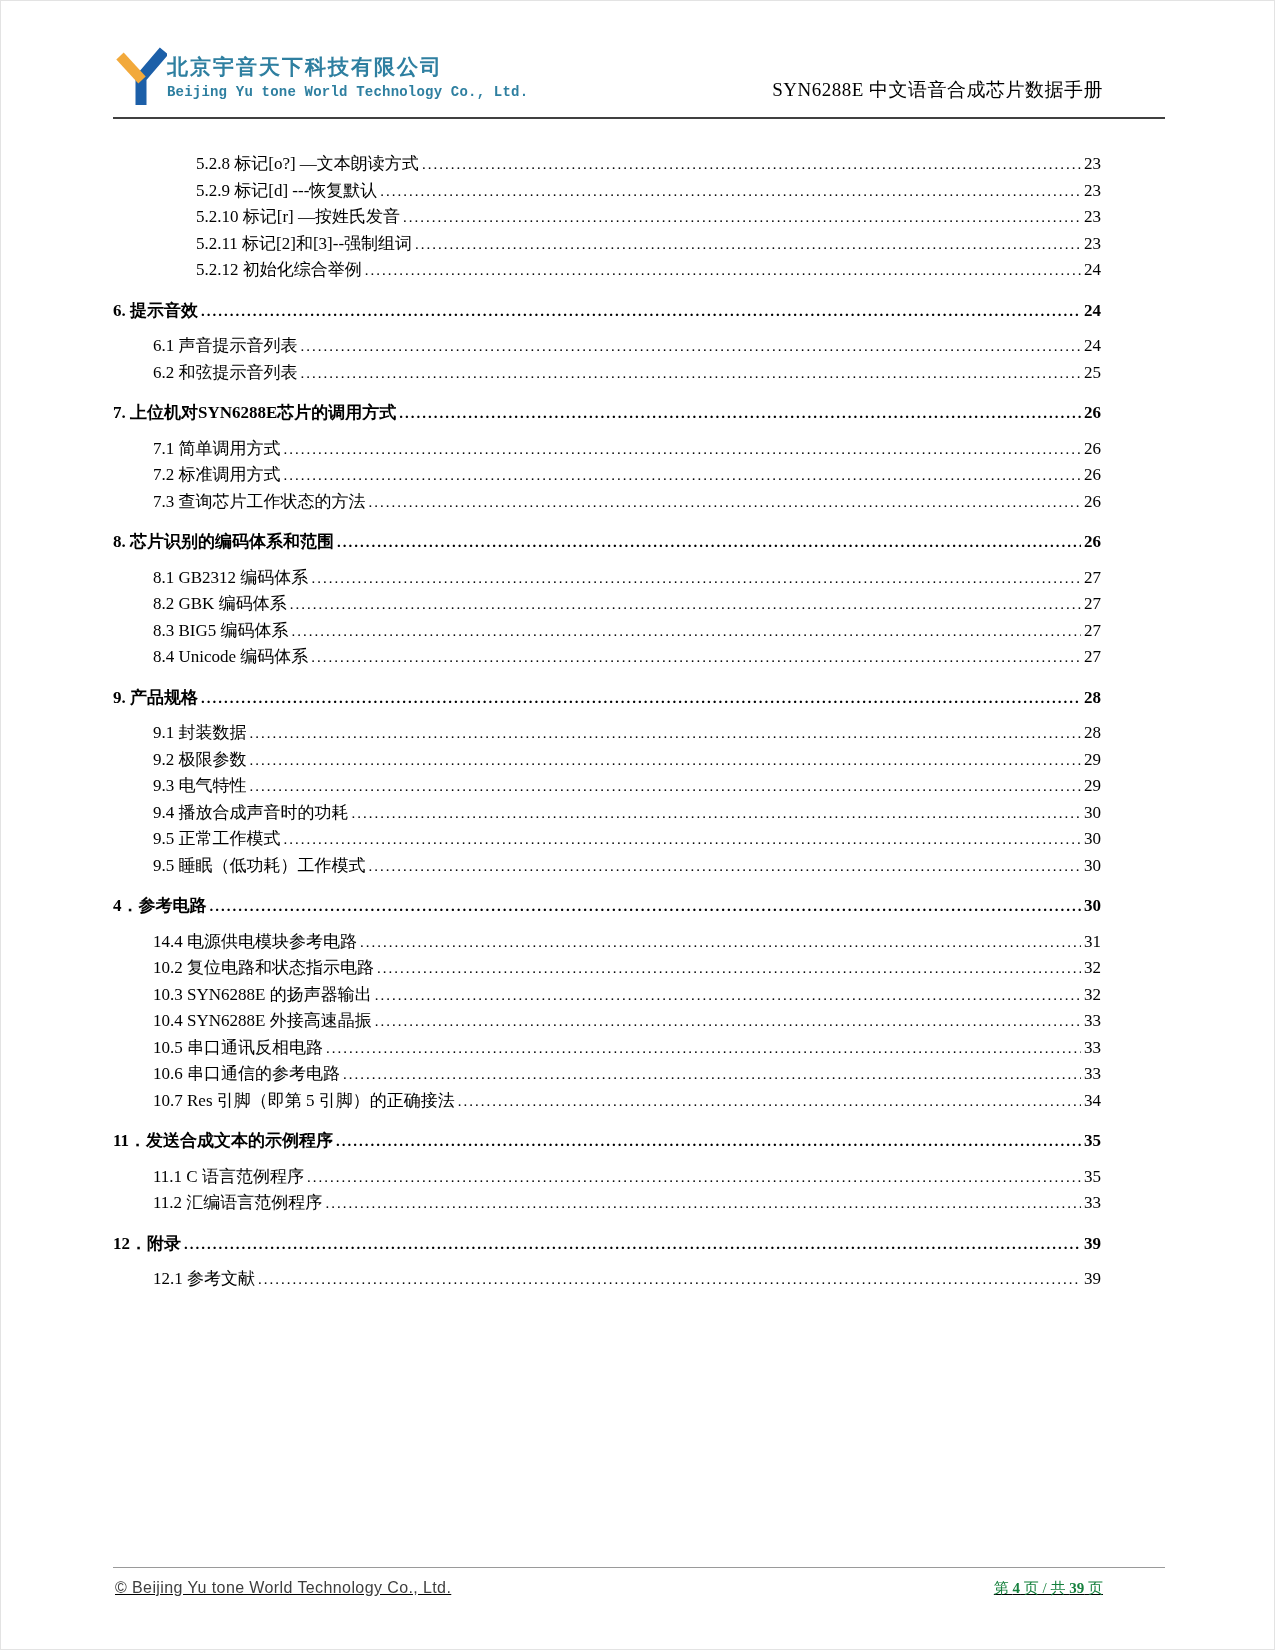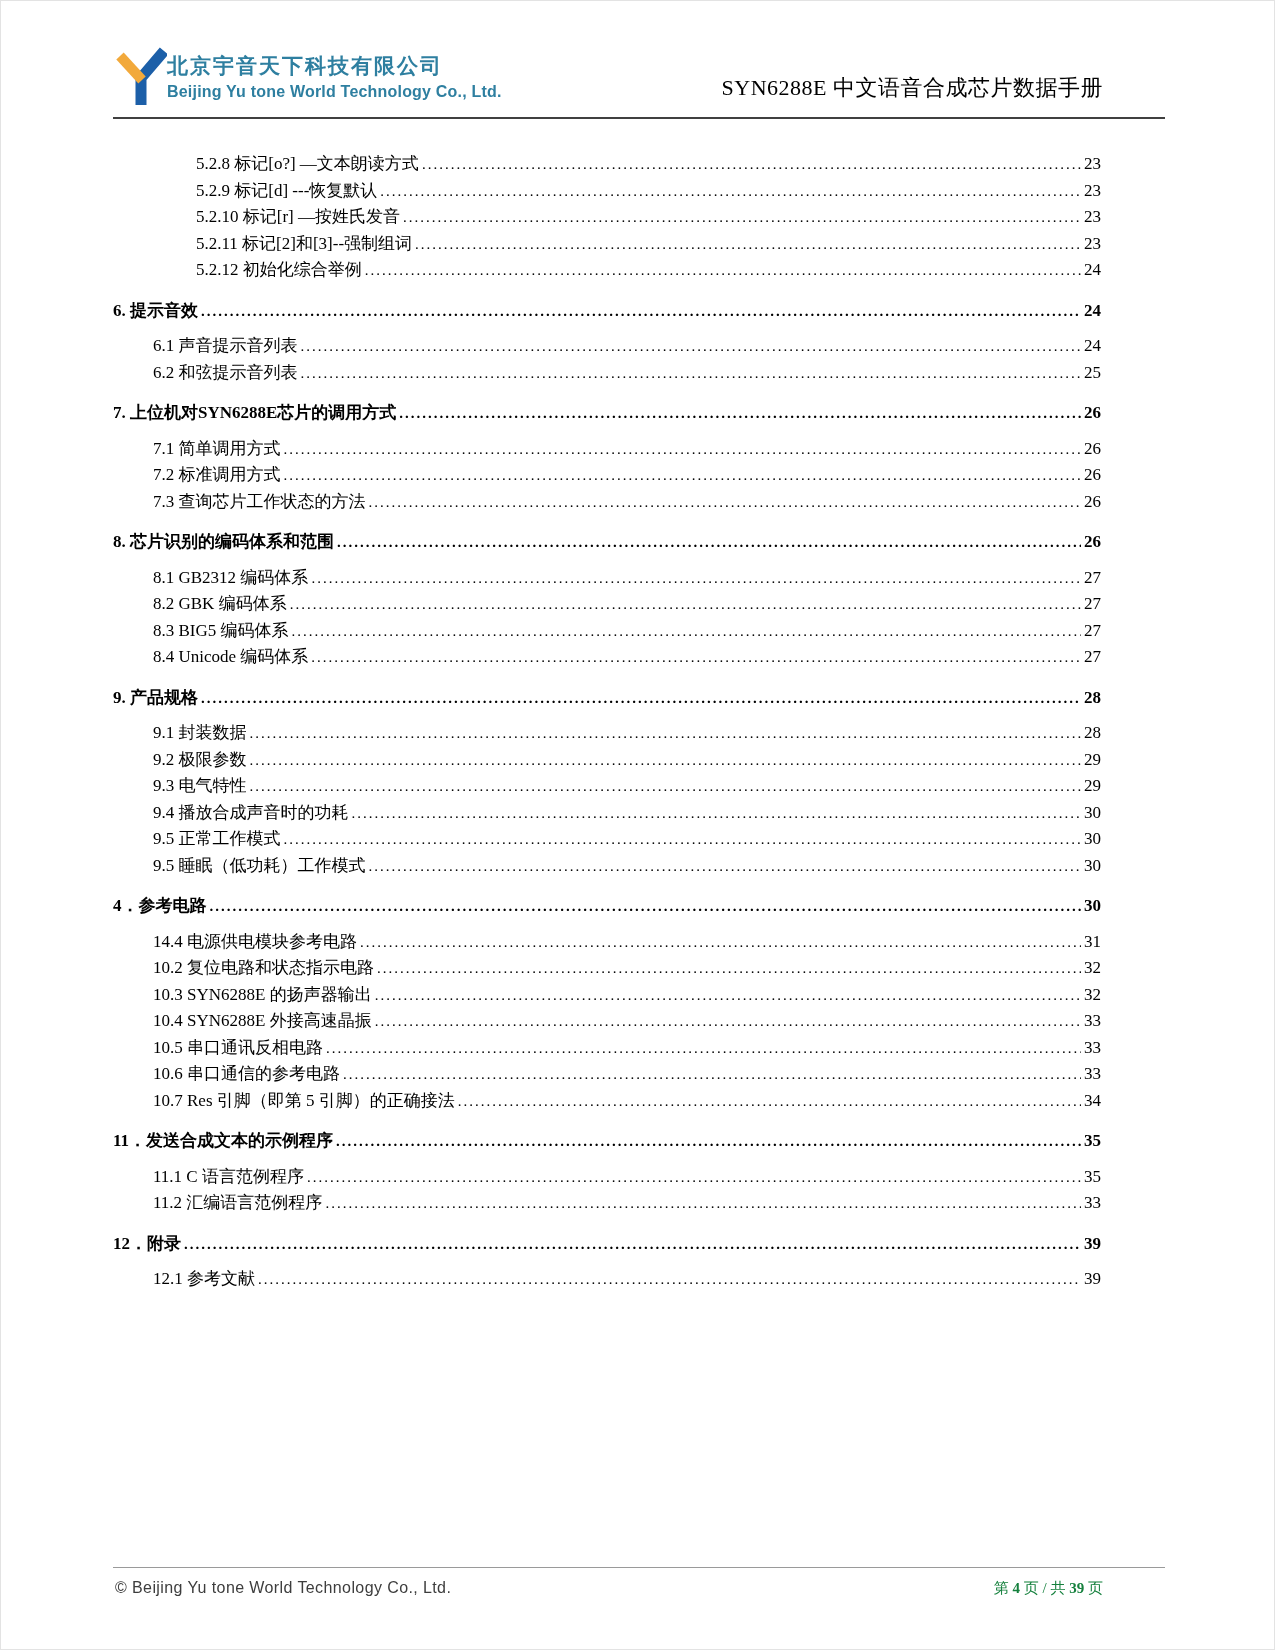--- a/index.html
+++ b/index.html
@@ -12,38 +12,38 @@
     width:1275px;height:1650px;background:#ffffff;position:relative;overflow:hidden;
     font-family:"Liberation Serif","DejaVu Serif",serif;color:#000;
     box-sizing:border-box;border:1px solid #e3e3e3;
   }
   
   .header{position:absolute;left:112px;top:46px;width:1052px;}
   .header-inner{display:flex;justify-content:space-between;align-items:flex-end;padding:0 62px 12px 2px;}
   .brand{display:flex;align-items:center;}
   .logo-mark{flex:0 0 auto;display:block;}
   .brand-cn{font-family:"Liberation Sans","DejaVu Sans",sans-serif;font-weight:bold;font-size:21px;letter-spacing:2px;color:var(--brand-color);}
-  .brand-en{font-family:Liberation Sans, sans-serif;font-weight:bold;font-size:16px;color:var(--brand-color);margin-top:3px;letter-spacing:0.2px;}
-  .doc-title{font-size:22px;letter-spacing:0.5px;padding-bottom:2px;margin-top:24px;}
+  .brand-en{font-family:Liberation Mono, monospace;font-weight:bold;font-size:14px;color:var(--brand-color);margin-top:3px;letter-spacing:0.2px;}
+  .doc-title{font-size:19px;letter-spacing:0.5px;padding-bottom:2px;margin-top:24px;}
   .header-rule{border-top:2px solid #404040;height:0;}
   
   .toc{position:absolute;left:112px;top:150px;width:988px;}
   .toc-row{display:flex;align-items:baseline;line-height:26.5px;font-size:17px;}
   .toc-row.level-1{font-weight:bold;margin:14px 0 9px 0;}
   .toc-row.level-2{padding-left:40px;}
   .toc-row.level-3{padding-left:83px;}
   .toc-label{white-space:nowrap;flex:0 0 auto;}
   .toc-dots{flex:1 1 auto;overflow:hidden;white-space:nowrap;margin:0 3px;}
   .toc-dots::after{
     letter-spacing:2px;font-size:15px;
     content:"....................................................................................................................................................................................................................................................................................................";
   }
   .toc-page{flex:0 0 auto;}
   
-  .footer{position:absolute;left:112px;top:1566px;width:1052px;}
+  .footer{position:absolute;left:112px;top:1566px;width:1052px;text-decoration:underline;}
   .footer-rule{border-top:1px solid #9a9a9a;height:0;}
   .footer-content{display:flex;justify-content:space-between;align-items:baseline;padding:11px 62px 0 2px;}
   .copyright{font-family:"Liberation Sans","DejaVu Sans",sans-serif;font-size:16px;color:#3d3d3d;letter-spacing:0.4px;}
   .page-indicator{font-size:15px;color:#15803d;}
   .page-indicator b{font-weight:bold;}
 </style>
 </head>
 <body>
 
 <div class="header">

